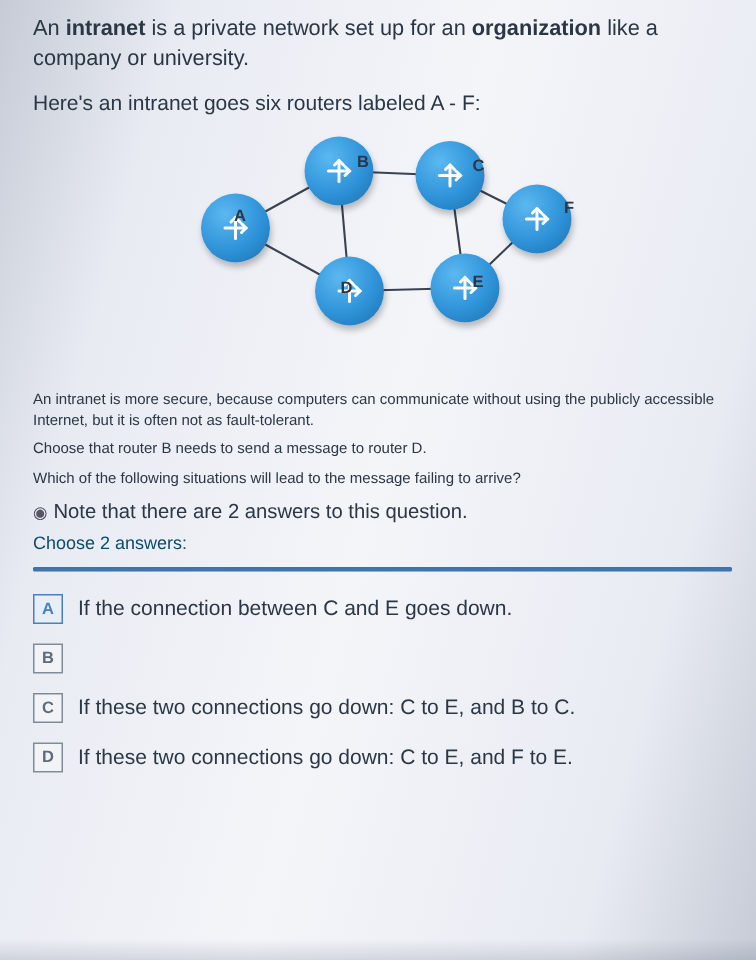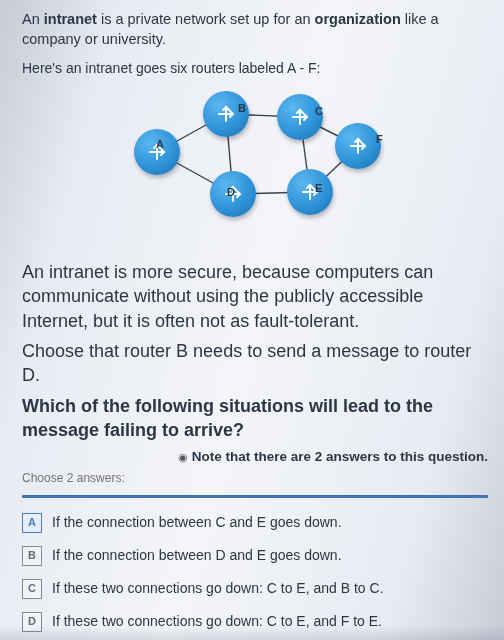--- a/index.html
+++ b/index.html
@@ -28,25 +28,25 @@
   .diagram { width: 300px; height: 170px; margin: 2px auto 6px auto; position: relative; }
   .lines { position:absolute; top:0; left:0; width:100%; height:100%; }
   .router {
     position:absolute; width:46px; height:46px; border-radius:50%;
     background: radial-gradient(circle at 35% 30%, #5bb8f0 0%, #2f93d9 55%, #1b6fad 100%);
     box-shadow: 1px 3px 4px rgba(0,0,0,.25);
     display:flex; align-items:center; justify-content:center;
   }
   .router svg { width:30px; height:30px; }
   .rlabel { position:absolute; font-size:11px; font-weight:700; color:#2b3745; }
-  .body-text { font-size:18px; margin:6px 0; }
-  .bold { font-weight:700; }
-  .note { font-size:13.5px; margin:6px 0 4px 0;text-align:right; }
+  .body-text { font-size:10px; margin:6px 0; }
+  .bold { font-weight:400; }
+  .note { font-size:13.5px; margin:6px 0 4px 0; }
   .eye { color:#556; font-size:11px; margin-right:4px; }
-  .choose { font-size:12px; color:#737373; margin:4px 0 8px 0; font-weight:500; }
+  .choose { font-size:12px; color:#0c4a6e; margin:4px 0 8px 0; font-weight:500; }
   .bar { height:3px; background:linear-gradient(to bottom,#4c84c4,#3a6fa8); margin-bottom:14px; border-radius:1px; box-shadow:0 1px 1px rgba(0,0,0,.15) inset; }
   .opt { display:flex; align-items:flex-start; gap:10px; margin:12px 0; }
   .box {
     width:20px; height:20px; border:1px solid #7f8b99; display:flex;
     align-items:center; justify-content:center; font-size:11px; font-weight:700;
     background:#f1f3f7; color:#5f6b78; flex:0 0 auto; margin-top:1px;
   }
   .opt.sel .box { border-color:#4a7fc0; color:#4a7fc0; background:#e6eef8; }
   .opt-text { font-size:14px; color:#2b3745; padding-top:1px; }
 </style>
@@ -142,21 +142,20 @@
 <div class="choose">Choose 2 answers:</div>
 <div class="bar"></div>
 
 <div id="opts">
     <div class="opt sel">
       <div class="box">A</div>
       <div class="opt-text">If the connection between C and E goes down.</div>
     </div>
     <div class="opt">
       <div class="box">B</div>
-      <div class="opt-text">If the connection between D and E goes down.</div>
     </div>
     <div class="opt">
       <div class="box">C</div>
       <div class="opt-text">If these two connections go down: C to E, and B to C.</div>
     </div>
     <div class="opt">
       <div class="box">D</div>
       <div class="opt-text">If these two connections go down: C to E, and F to E.</div>
     </div>
   </div>

